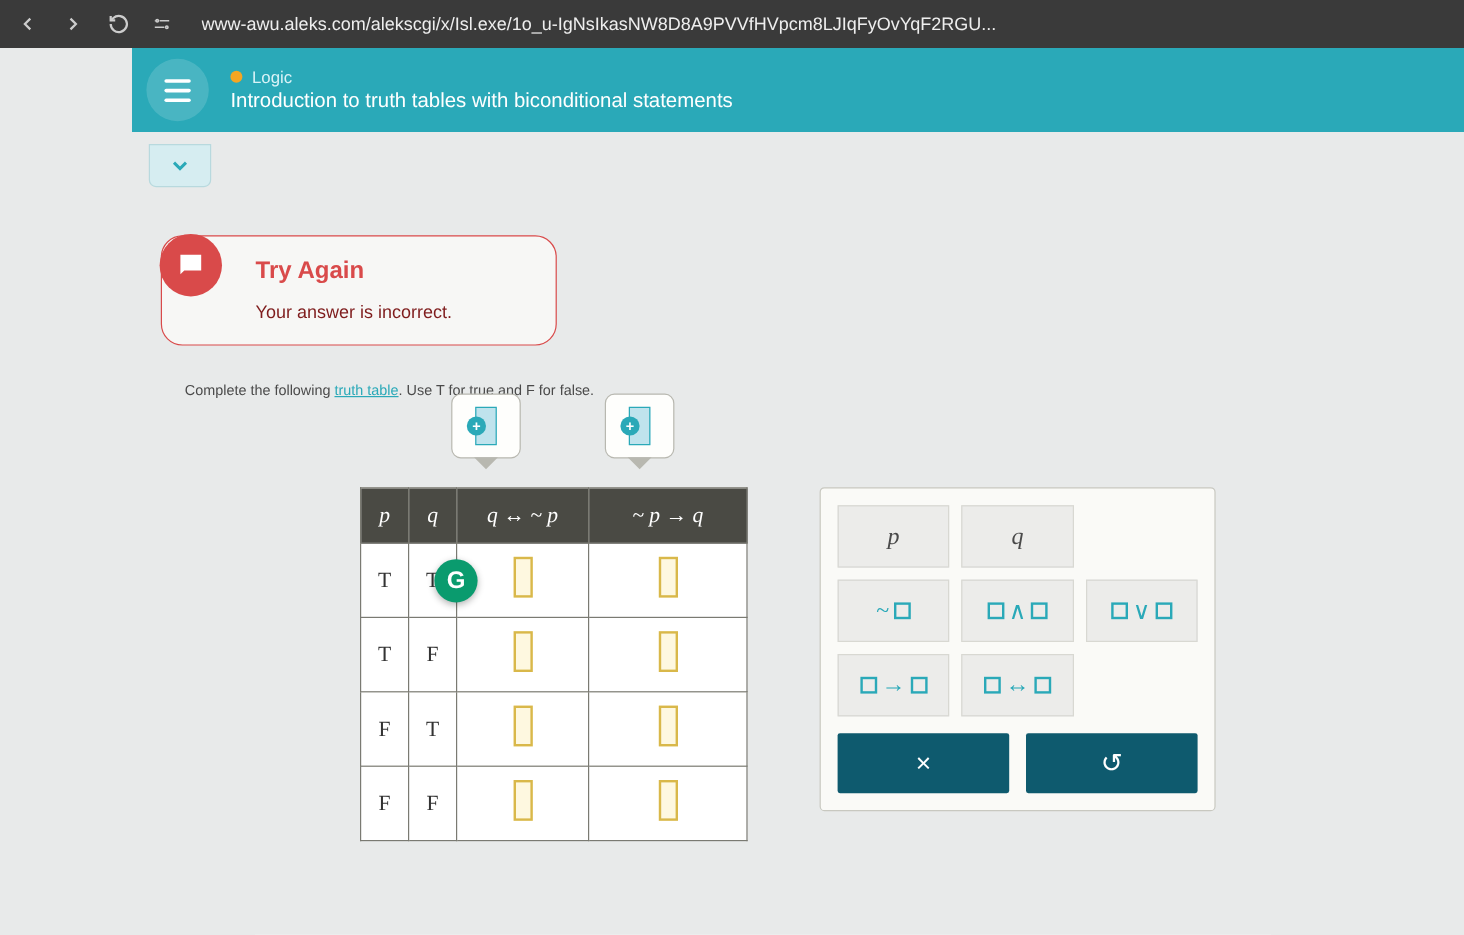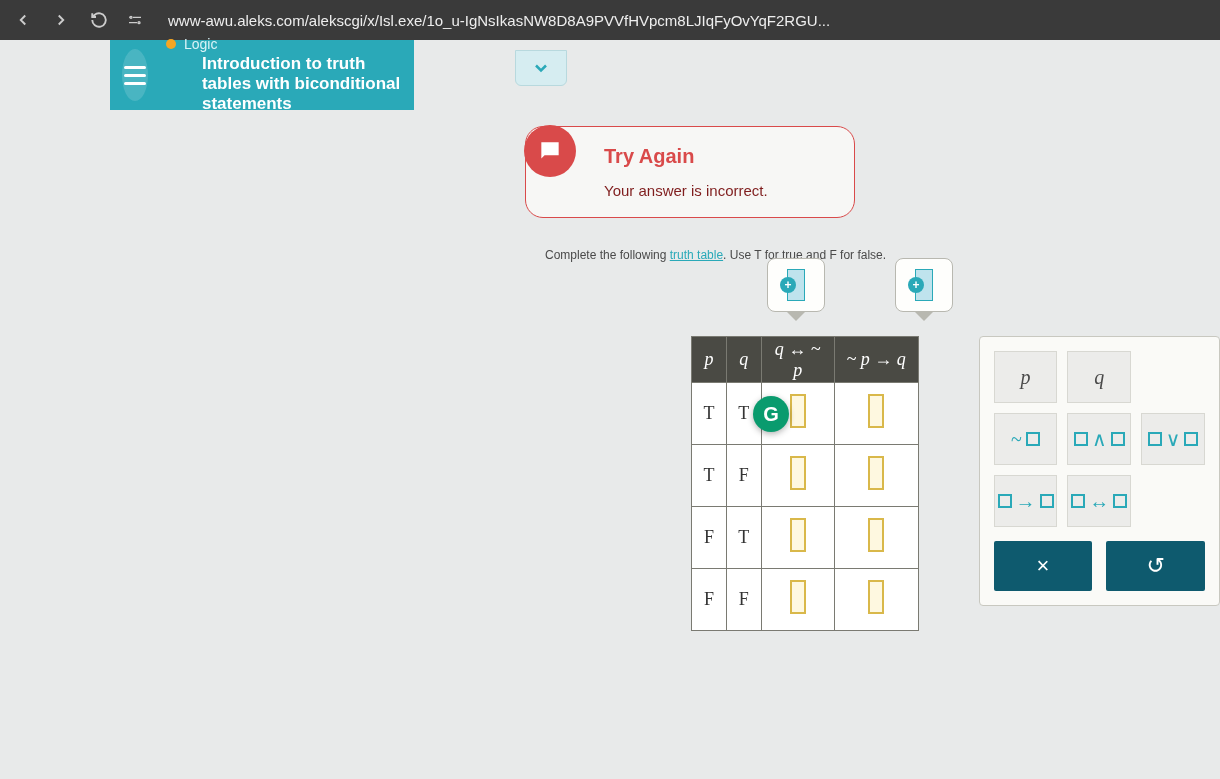--- a/index.html
+++ b/index.html
@@ -37,21 +37,21 @@
     .site-icon {
       width:18px;height:18px;
       display:flex;align-items:center;justify-content:center;
       color:#ccc;font-size:13px;
     }
     
     .page {
       background: #e8eaea;
       height: calc(100% - 40px);
       display: flex;
-      flex-direction: row;
+      flex-direction: column;
     }
     .header-bar {
       background: #2aa9b8;
       color: #fff;
       display: flex;
       align-items: center;
       padding: 8px 0 8px 0;
       margin-left: 110px;
       margin-right: 0;
       height: 70px;
@@ -76,24 +76,24 @@
     }
     .breadcrumb-top {
       display: flex; align-items: center; gap: 8px;
       font-size: 14px; color: #d9f3f7;
     }
     .dot {
       width: 10px; height: 10px; border-radius: 50%;
       background: #f5a623;
     }
     .breadcrumb-title {
-      font-size: 17px; font-weight: 700; margin-left: 36px;
+      font-size: 17px; font-weight: 400;
     }
     .content {
-      padding: 10px 0 0 87px;
+      padding: 10px 0 0 110px;
     }
     .collapse-tab {
       width: 52px; height: 36px;
       background: #d6edf1;
       border: 1px solid #b8d9de;
       border-radius: 0 0 6px 6px;
       display: flex; align-items: center; justify-content: center;
       margin-left: 14px;
       cursor: pointer;
       color: #2aa9b8;

